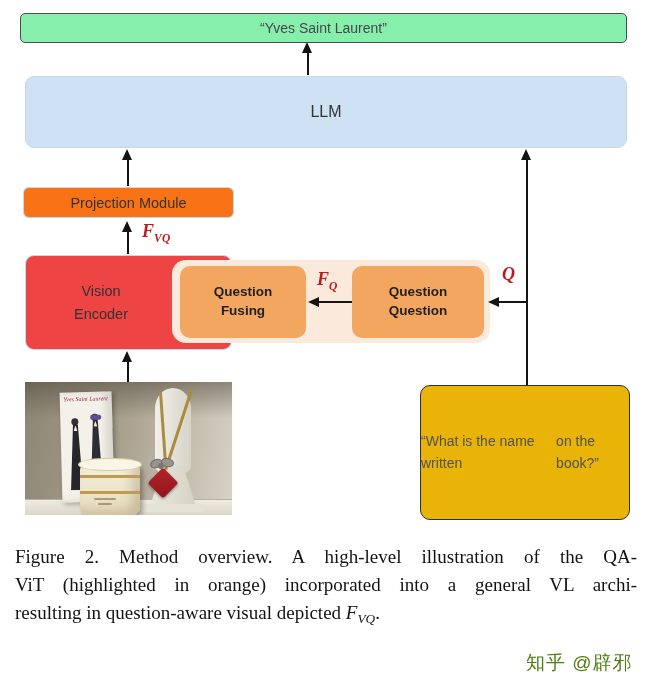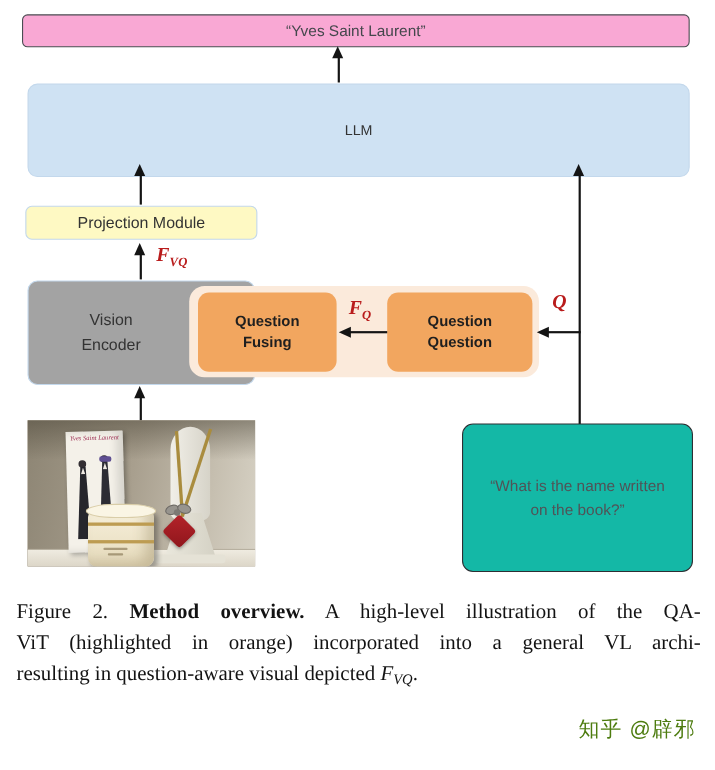--- a/index.html
+++ b/index.html
@@ -2,39 +2,39 @@
 <html><head>
 <meta charset="utf-8">
 <style>
   * { margin:0; padding:0; box-sizing:border-box; }
   body { background:#ffffff; font-family:"Liberation Sans", sans-serif; }
   .page { position:relative; width:650px; height:700px; background:#ffffff; overflow:hidden; }
 
   .abs { position:absolute; }
 
   
-  .outbox { left:20px; top:13px; width:607px; height:30px; background:#f9a8d4;
+  .outbox { left:20px; top:13px; width:607px; height:30px; background:#86efac;
             border:1.6px solid #4a4d52; border-radius:5px;
             display:flex; align-items:center; justify-content:center;
             font-size:14px; color:#44474c; }
   .bluebox { background:#cfe2f3; border:1px solid #c3d8ec; border-radius:9px;
              display:flex; align-items:center; justify-content:center; color:#333; }
-  .llm   { left:25px; top:76px; width:602px; height:85px; font-size:13px; }
+  .llm   { left:25px; top:76px; width:602px; height:72px; font-size:16px; }
   .proj  { left:23px; top:187px; width:211px; height:31px; font-size:14.5px; border-radius:6px; }
   .vis   { left:25px; top:255px; width:207px; height:95px; }
   .vis .lbl { width:150px; text-align:center; font-size:14.5px; line-height:1.55; display:flex; flex-direction:column; }
   .peach { left:172px; top:260px; width:318px; height:83px; background:#fbeadb; border-radius:14px; }
   .orangebox { background:#f2a65f; border-radius:10px; display:flex; flex-direction:column;
                align-items:center; justify-content:center; font-weight:bold; font-size:13.5px;
                line-height:1.4; color:#1f1f1f; }
   .fuse { left:180px; top:266px; width:126px; height:72px; }
   .enc  { left:352px; top:266px; width:132px; height:72px; }
-  .qbox { left:420px; top:385px; width:210px; height:135px; background:#14b8a6;
+  .qbox { left:420px; top:385px; width:210px; height:135px; background:#eab308;
           border:1.6px solid #2d2f33; border-radius:10px;
-          display:flex; flex-direction:column; align-items:center; justify-content:center;
+          display:flex; align-items:center; justify-content:center;
           font-size:14px; line-height:1.55; color:#505357; }
 
   
   .vline { width:2.4px; background:#141414; }
   .hline { height:2.4px; background:#141414; }
   .head-up { width:0; height:0; border-left:5.5px solid transparent;
              border-right:5.5px solid transparent; border-bottom:11px solid #141414; }
   .head-left { width:0; height:0; border-top:5.5px solid transparent;
                border-bottom:5.5px solid transparent; border-right:11px solid #141414; }
 
@@ -86,21 +86,21 @@
                 background:#7c7974; border-radius:50%; }
   .ph-diamond { position:absolute; left:127px; top:90px; width:22px; height:22px;
                 background:linear-gradient(135deg,#b4232a,#8f161c); transform:rotate(45deg);
                 border-radius:3px; box-shadow:1px 1px 3px rgba(0,0,0,0.35); }
 
   
   .caption { left:15px; top:543px; width:622px; font-family:"Liberation Serif", serif;
              font-size:19px; line-height:28px; color:#131313; }
   .cap-line { text-align:justify; text-align-last:justify; white-space:normal; }
   .cap-last { text-align:left; }
-  .seg-bold { font-weight:bold; }
+  .seg-bold { font-weight:normal; }
   .seg-math { font-style:italic; }
   .seg-mathsub { font-style:italic; font-size:0.70em; vertical-align:-0.28em; }
 
   .watermark { left:526px; top:650px; font-size:19px; color:#4d7c0f; letter-spacing:1px; }
 </style>
 </head>
 <body>
 
 <div class="page">
 
@@ -114,31 +114,31 @@
   <div class="abs bluebox llm" style="background-color: rgb(207, 226, 243);">
     <span>LLM</span>
   </div>
 
   <div class="abs head-up" style="left:122.3px; top:149px;"></div>
   <div class="abs vline" style="left:126.6px; top:158px; height:28px;"></div>
 
   <div class="abs head-up" style="left:521.3px; top:149px;"></div>
   <div class="abs vline" style="left:525.6px; top:158px; height:228px;"></div>
 
-  <div class="abs bluebox proj" style="background-color: #fef9c3;">
+  <div class="abs bluebox proj" style="background-color: #f97316;">
     <span>Projection Module</span>
   </div>
 
   <div class="abs head-up" style="left:122.3px; top:221px;"></div>
   <div class="abs vline" style="left:126.6px; top:230px; height:24px;"></div>
   <div class="abs math" style="left:142px; top:221px;">
     <span class="m-big">F</span><span class="m-sub">VQ</span>
   </div>
 
-  <div class="abs bluebox vis" style="justify-content: flex-start; background-color: #a3a3a3;">
+  <div class="abs bluebox vis" style="justify-content: flex-start; background-color: #ef4444;">
     <div class="lbl">
       <span>Vision</span>
       <span>Encoder</span>
     </div>
   </div>
 
   <div class="abs peach" style="background-color: rgb(251, 234, 219);"></div>
 
   <div class="abs orangebox fuse" style="background-color: rgb(242, 166, 95);">
     <span>Question</span>

